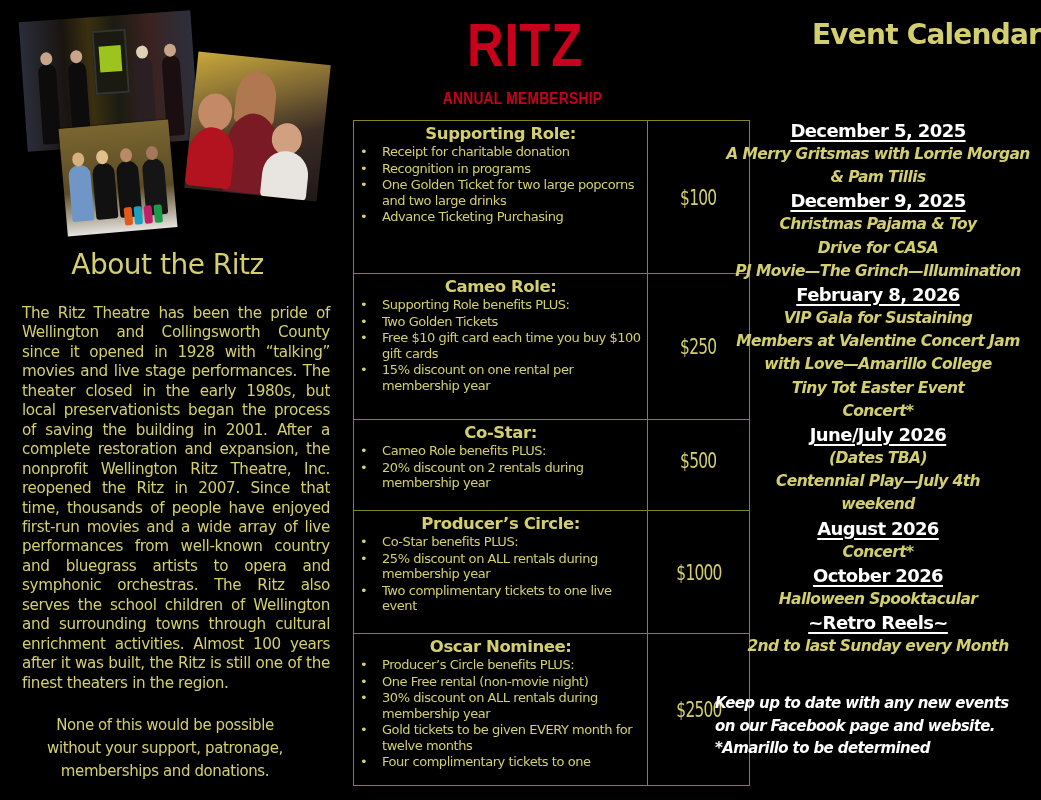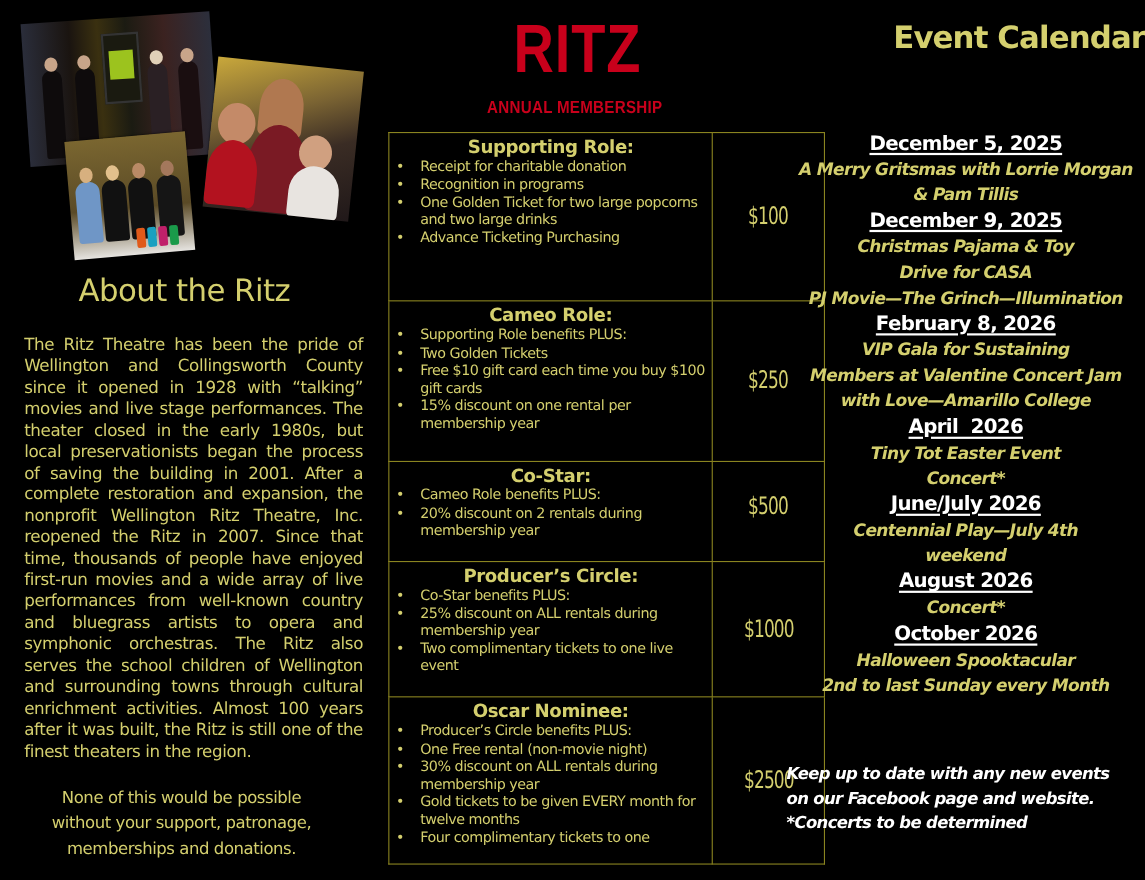--- a/index.html
+++ b/index.html
@@ -198,38 +198,39 @@
     <div class="cal-line">Drive for CASA</div>
     <div class="cal-line">PJ Movie—The Grinch—Illumination</div>
   </div>
   <div>
     <div class="cal-date">February 8, 2026</div>
     <div class="cal-line">VIP Gala  for Sustaining</div>
     <div class="cal-line">Members at Valentine Concert Jam</div>
     <div class="cal-line">with Love—Amarillo College</div>
   </div>
   <div>
-    <div class="cal-date" style="white-space:pre;">April  2026</div>
     <div class="cal-line">Tiny Tot Easter Event</div>
     <div class="cal-line">Concert*</div>
   </div>
   <div>
     <div class="cal-date">June/July 2026</div>
+    <div class="cal-line">(Dates TBA)</div>
     <div class="cal-line">Centennial Play—July 4th</div>
     <div class="cal-line">weekend</div>
   </div>
   <div>
     <div class="cal-date">August 2026</div>
     <div class="cal-line">Concert*</div>
   </div>
   <div>
     <div class="cal-date">October 2026</div>
     <div class="cal-line">Halloween Spooktacular</div>
   </div>
   <div>
+    <div class="cal-date">~Retro Reels~</div>
     <div class="cal-line">2nd to last Sunday every Month</div>
   </div>
 </div>
 <div class="cal-foot">
   <div>Keep up to date with any new events</div>
   <div>on our Facebook page and website.</div>
-  <div>*Concerts to be determined</div>
+  <div>*Amarillo to be determined</div>
 </div>
 
 </body></html>

